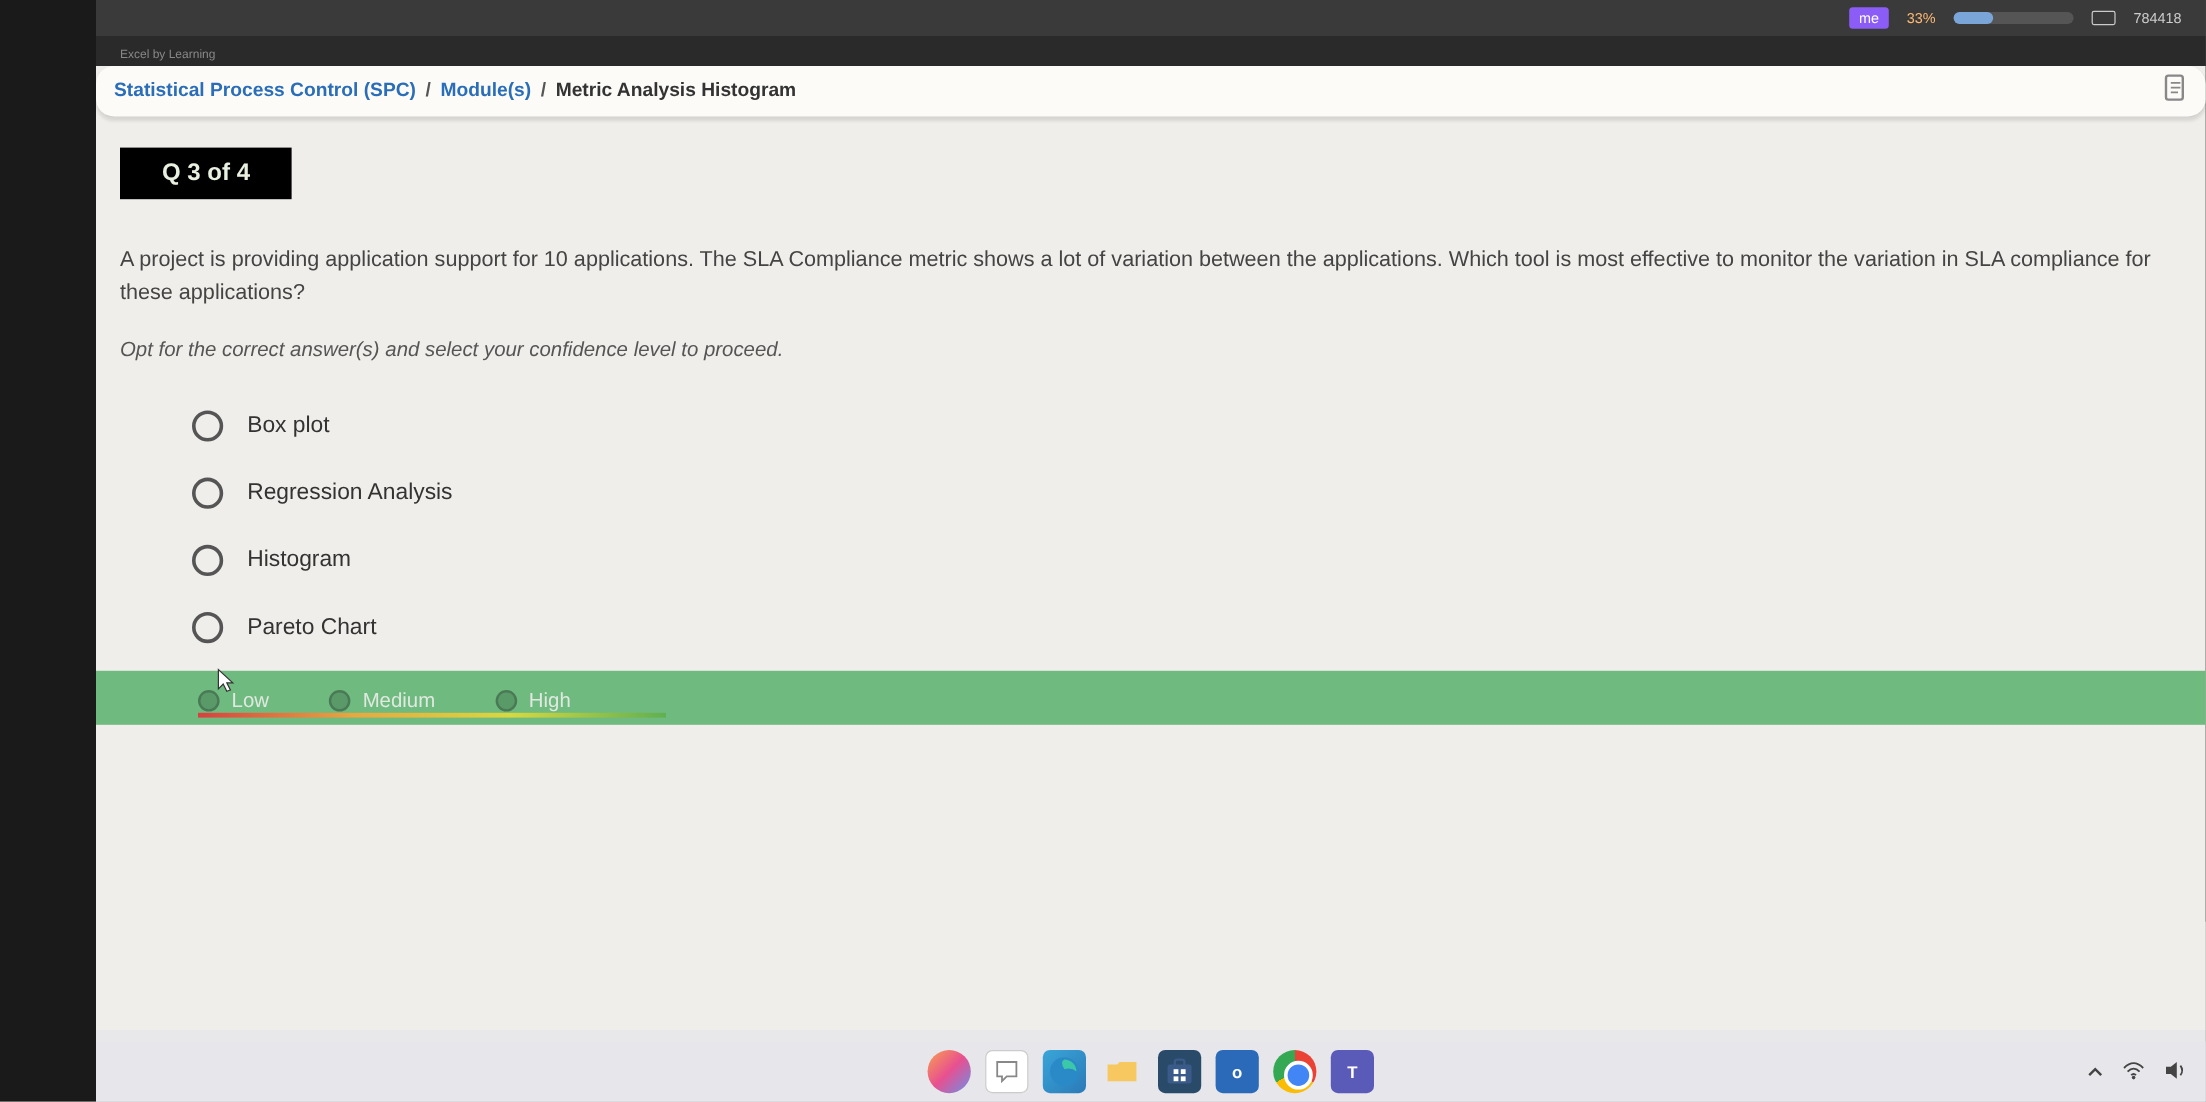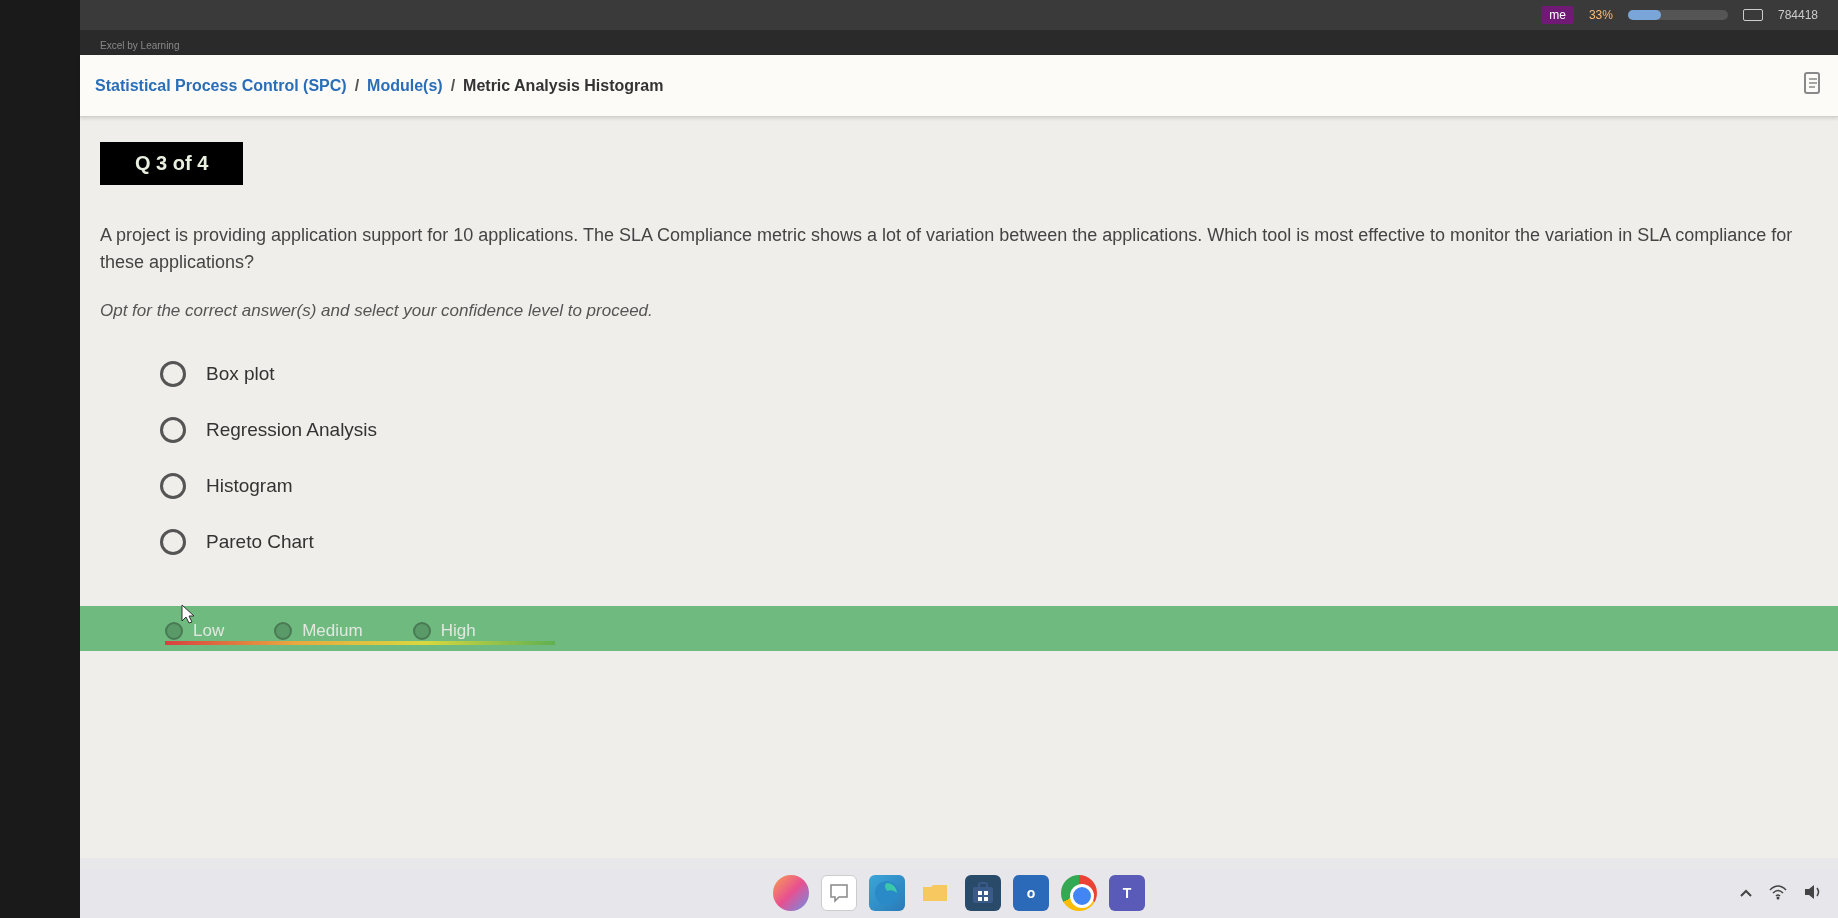--- a/index.html
+++ b/index.html
@@ -28,21 +28,21 @@
       background: #3a3a3a;
       display: flex;
       justify-content: flex-end;
       align-items: center;
       padding: 0 20px;
       gap: 15px;
       color: #ccc;
       font-size: 12px;
     }
     .top-bar .me-badge {
-      background: #701a75;
+      background: #8b5cf6;
       padding: 2px 8px;
       border-radius: 3px;
       color: #fff;
     }
     .top-bar .battery-pct {
       color: #fdba74;
     }
     .top-bar .battery-bar {
       width: 100px;
       height: 10px;
@@ -80,27 +80,28 @@
       background: #f0eeea;
       position: absolute;
       top: 55px;
       left: 0;
       right: 0;
       bottom: 0;
     }
     .breadcrumb {
       background: #fcfbf8;
       border-bottom: 1px solid #d0d0d0;
-      padding: 16px 15px;
+      padding: 6px 15px;
       font-size: 16px;
       font-weight: bold;
       display: flex;
       align-items: center;
       gap: 8px;
       box-shadow: 0 2px 3px rgba(0,0,0,0.1);
+      border-radius: 15px;
     }
     .breadcrumb .link {
       color: #2a6db8;
       cursor: pointer;
     }
     .breadcrumb .sep {
       color: #555;
     }
     .breadcrumb .current {
       color: #333;
@@ -129,21 +130,21 @@
       color: #444;
       line-height: 1.5;
     }
     .instruction-text {
       padding: 20px 20px 25px;
       font-size: 17px;
       font-style: italic;
       color: #555;
     }
     .options {
-      padding: 0 20px 36px 80px;
+      padding: 0 20px 8px 80px;
     }
     .option {
       display: flex;
       align-items: center;
       gap: 20px;
       padding: 15px 0;
       cursor: pointer;
     }
     .radio {
       width: 26px;

